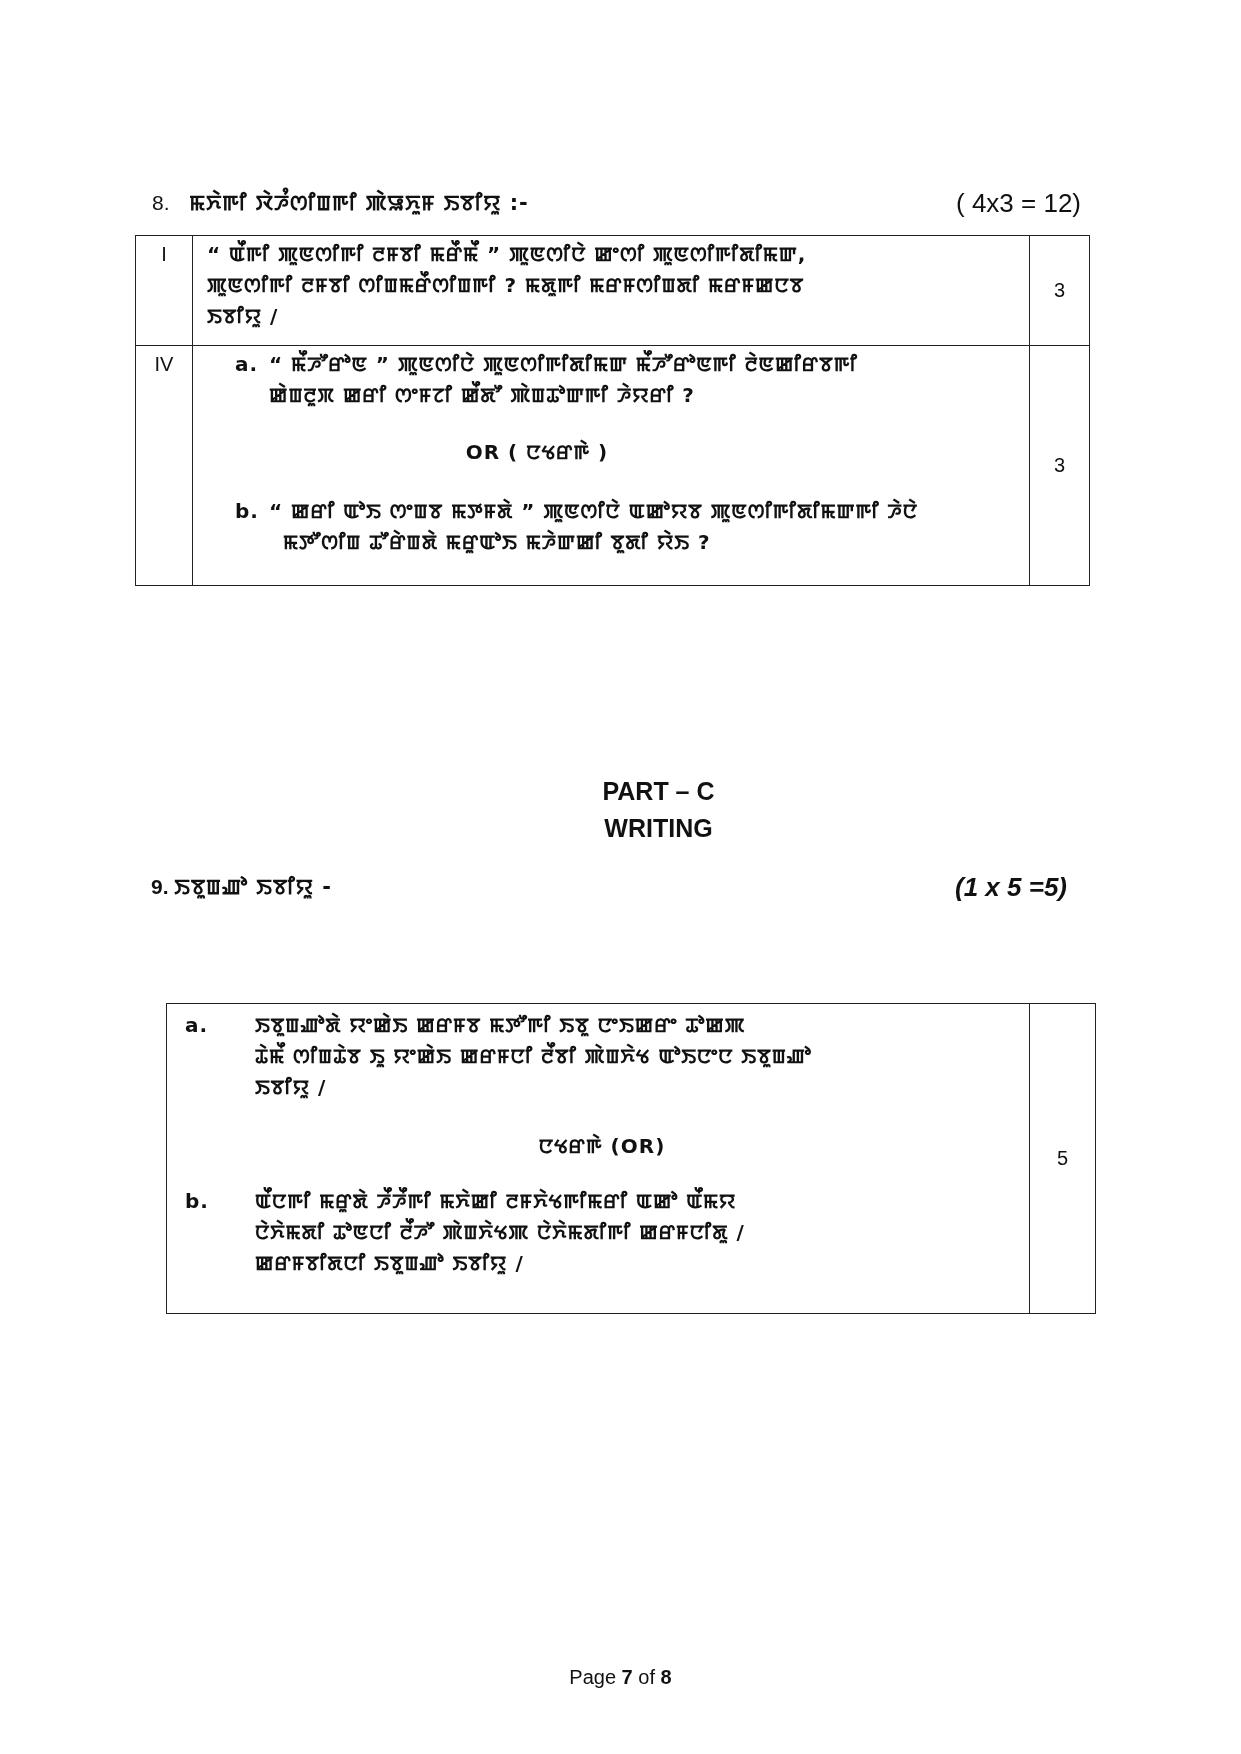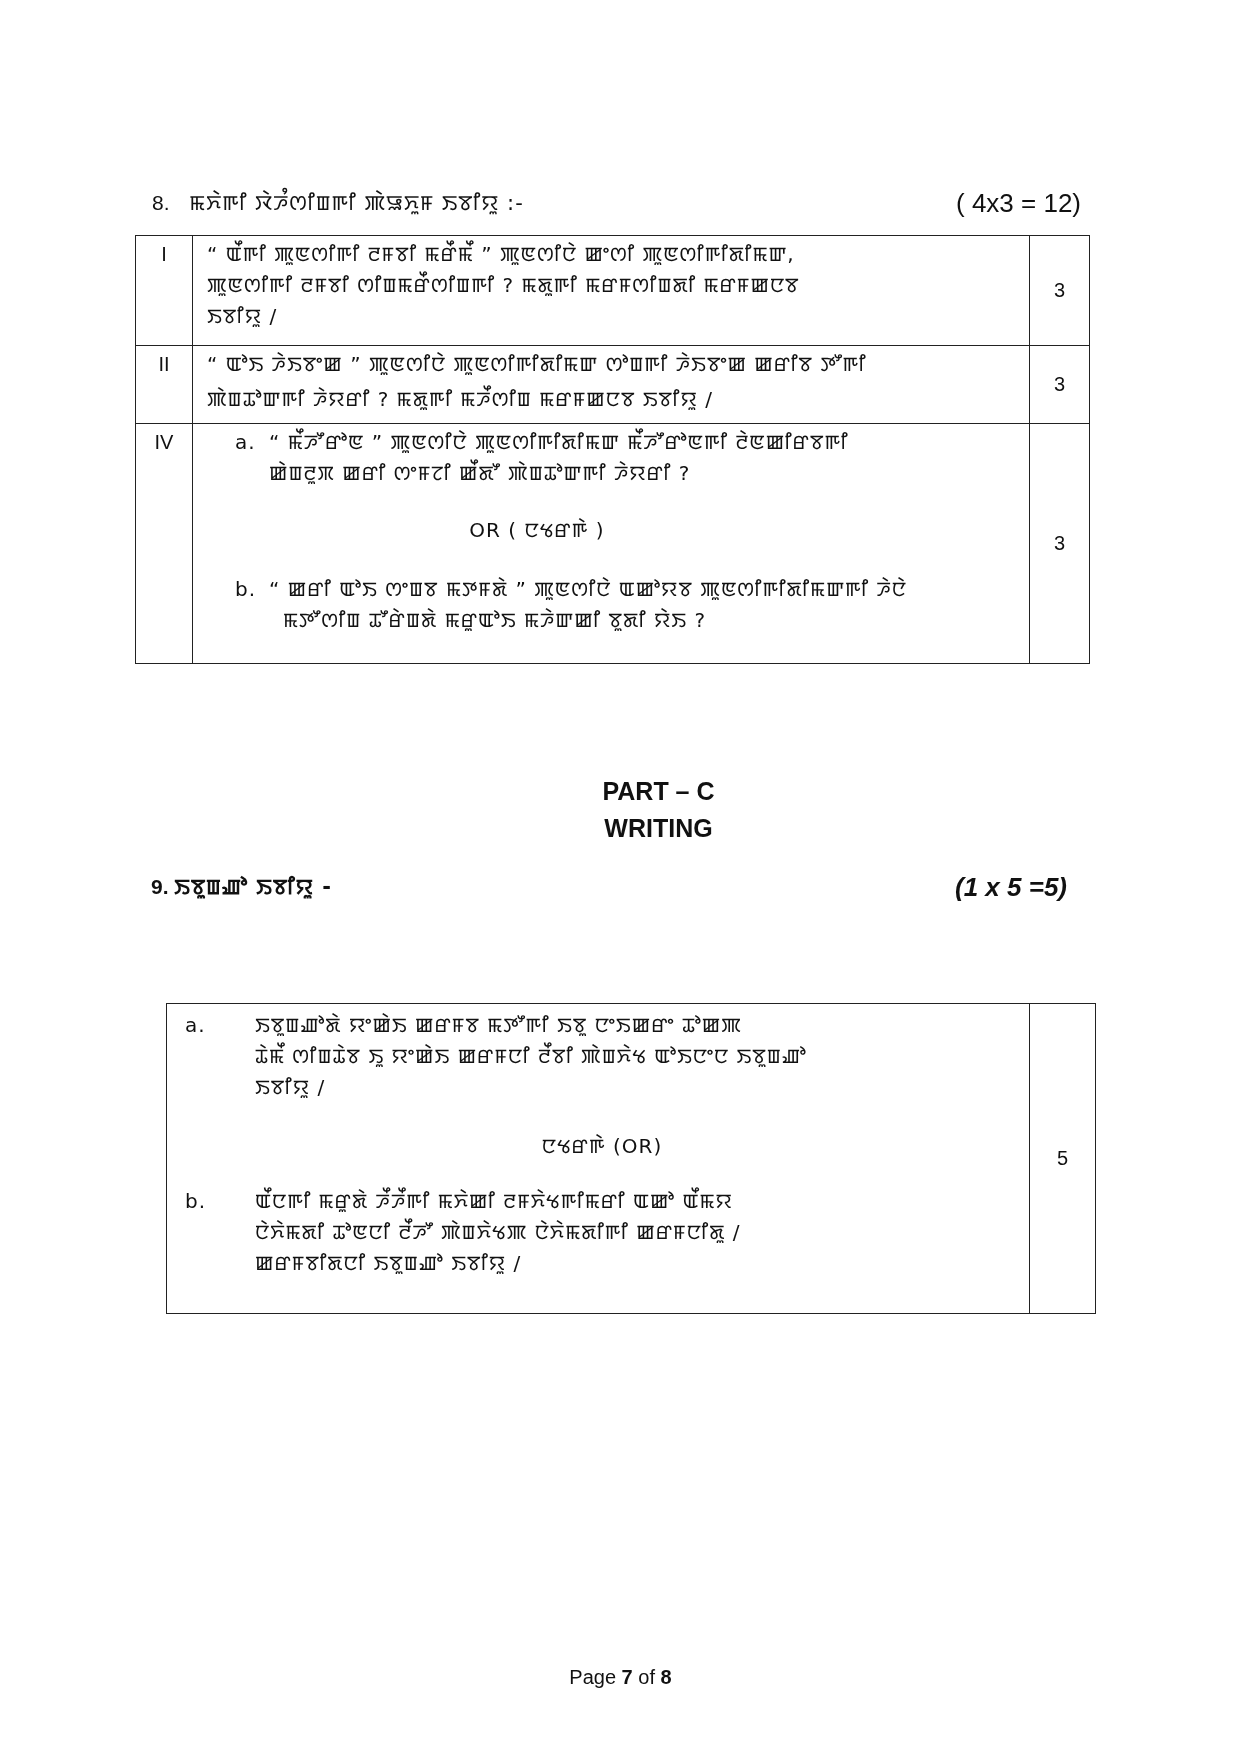--- a/index.html
+++ b/index.html
@@ -1,19 +1,19 @@
 <!DOCTYPE html>
 <html><head>
 <meta charset="utf-8">
 <style>
   html, body { margin:0; padding:0; background:#ffffff; }
   body { width:1241px; height:1754px; position:relative; overflow:hidden;
          font-family:"Liberation Sans", "DejaVu Sans", sans-serif; color:#111; }
   .abs { position:absolute; }
-  .mm { font-family:"DejaVu Sans", "Liberation Sans", sans-serif; letter-spacing:1px; }
+  .mm { font-family:"DejaVu Sans", "Liberation Sans", sans-serif; letter-spacing:1px;font-weight:bold; }
   .q-head { font-size:21px; line-height:28px; white-space:nowrap; }
   .marks-total { font-size:26px; line-height:28px; white-space:nowrap; }
   table.qt { position:absolute; border-collapse:collapse; table-layout:fixed; }
   table.qt td { border:1.5px solid #222; vertical-align:top; font-size:20px; line-height:31px; padding:0; }
   td.num { text-align:center; padding-top:3px !important; }
   td.body { padding:3px 10px 4px 14px !important; }
   td.mk { text-align:center; vertical-align:middle !important; }
   .line { display:block; white-space:nowrap; }
   .sub { display:flex; }
   .sub-label { width:34px; flex:none; }
@@ -37,28 +37,20 @@
       <col style="width:837px">
       <col style="width:60px">
     </colgroup>
   <tbody>
       <tr style="height:110px;">
     <td class="num">I</td>
     <td class="body mm">
       <span class="line">“ ꯑꯩꯒꯤ ꯄꯨꯟꯁꯤꯒꯤ ꯂꯝꯕꯤ ꯃꯔꯩꯃꯩ ”  ꯄꯨꯟꯁꯤꯅꯥ ꯀꯦꯁꯤ ꯄꯨꯟꯁꯤꯒꯤꯗꯤꯃꯛ,</span>
       <span class="line">ꯄꯨꯟꯁꯤꯒꯤ ꯂꯝꯕꯤ ꯁꯤꯡꯃꯔꯩꯁꯤꯡꯒꯤ ? ꯃꯗꯨꯒꯤ ꯃꯔꯝꯁꯤꯡꯗꯤ ꯃꯔꯝꯀꯅꯕ</span>
       <span class="line">ꯏꯕꯤꯌꯨ /</span>
-    </td>
-    <td class="mk">3</td>
-  </tr>
-  <tr style="height:78px;">
-    <td class="num">II</td>
-    <td class="body mm">
-      <span class="line">“ ꯑꯣꯏ ꯍꯥꯏꯕꯦꯀ ”  ꯄꯨꯟꯁꯤꯅꯥ  ꯄꯨꯟꯁꯤꯒꯤꯗꯤꯃꯛ  ꯁꯣꯡꯒꯤ ꯍꯥꯏꯕꯦꯀ ꯀꯔꯤꯕ ꯇꯧꯒꯤ</span>
-      <span class="line" style="margin-top:4px;">ꯄꯥꯡꯊꯣꯛꯒꯤ ꯍꯥꯌꯔꯤ ?  ꯃꯗꯨꯒꯤ  ꯃꯍꯩꯁꯤꯡ ꯃꯔꯝꯀꯅꯕ ꯏꯕꯤꯌꯨ /</span>
     </td>
     <td class="mk">3</td>
   </tr>
   <tr style="height:240px;margin-top:20px;">
     <td class="num">IV</td>
     <td class="body mm" style="padding-left:42px !important;">
       <div class="sub">
         <span class="sub-label">a.</span>
         <div>
           <span class="line">“ ꯃꯩꯍꯧꯔꯣꯟ ”  ꯄꯨꯟꯁꯤꯅꯥ   ꯄꯨꯟꯁꯤꯒꯤꯗꯤꯃꯛ   ꯃꯩꯍꯧꯔꯣꯟꯒꯤ ꯂꯥꯟꯀꯤꯔꯕꯒꯤ</span>

